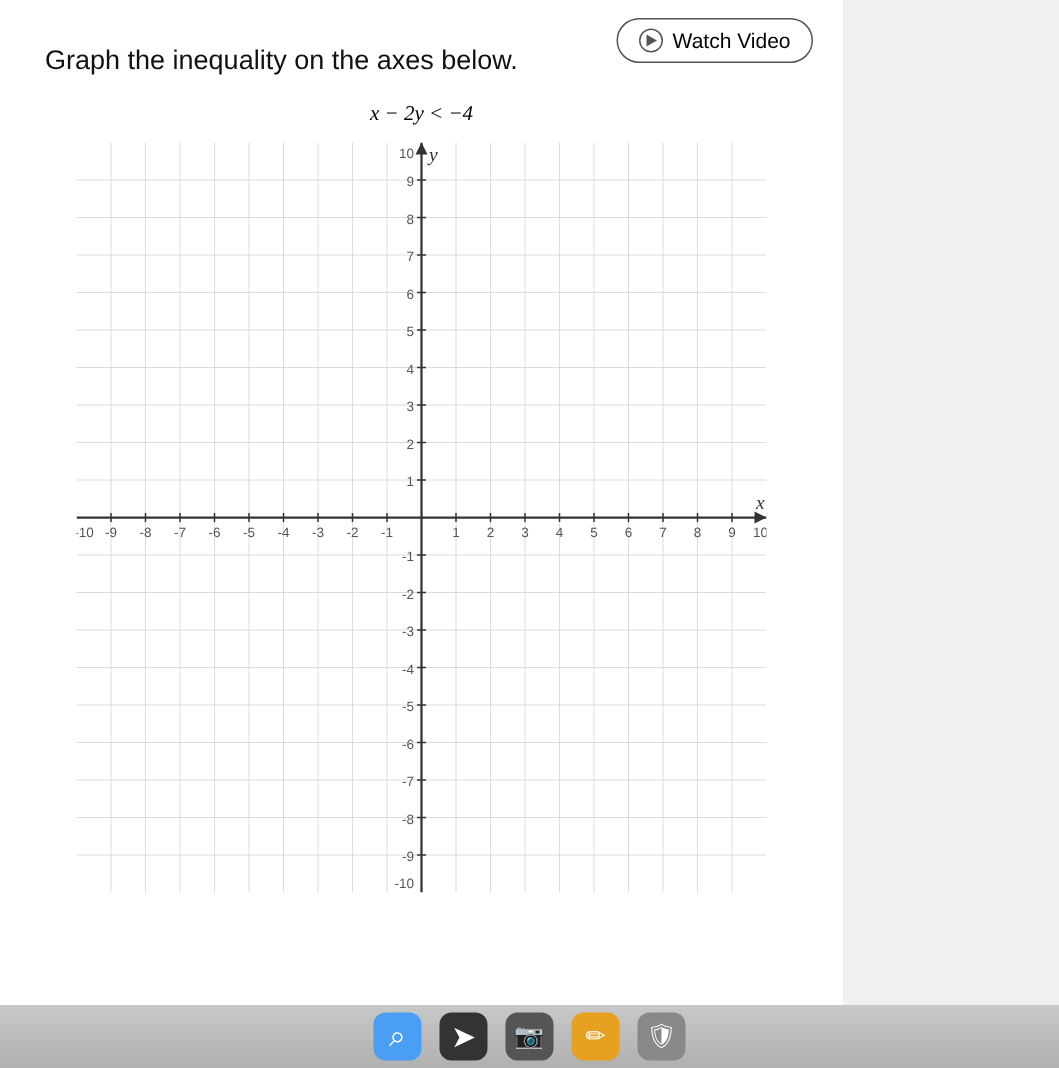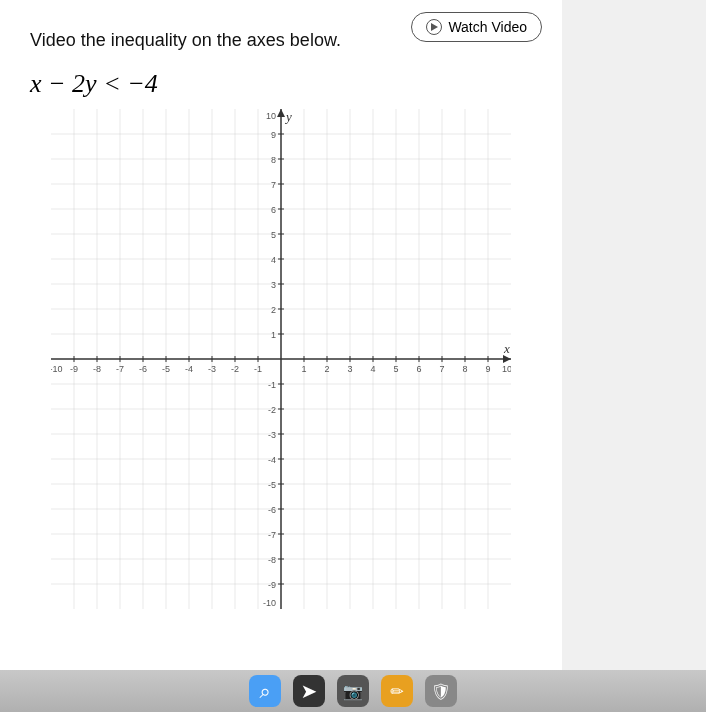--- a/index.html
+++ b/index.html
@@ -56,22 +56,22 @@
     }
 
     .question-text {
       font-size: 18px;
       font-family: Arial, sans-serif;
       margin-top: 10px;
       color: #111;
     }
 
     .equation {
-      text-align: left;
-      font-size: 26px;
+      text-align: center;
+      font-size: 14px;
       margin: 18px 0 10px 0;
       font-family: Georgia, serif;
       font-style: italic;
     }
 
     .graph-container {
       display: flex;
       justify-content: center;
       align-items: center;
       margin-top: 5px;
@@ -109,21 +109,21 @@
 
 <div class="main-content">
 
   <button class="watch-video-btn">
     <span class="play-icon">
       <span class="play-triangle"></span>
     </span>
     <span>Watch Video</span>
   </button>
 
-  <div class="question-text">Video the inequality on the axes below.</div>
+  <div class="question-text">Graph the inequality on the axes below.</div>
 
   <div class="equation">
     <i>x</i> − 2<i>y</i> &lt; −4
   </div>
 
   <div class="graph-container">
     <svg class="graph" width="460" height="500" viewBox="0 0 460 500">
 
       <g stroke="#d0d0d0" stroke-width="0.5">
 

